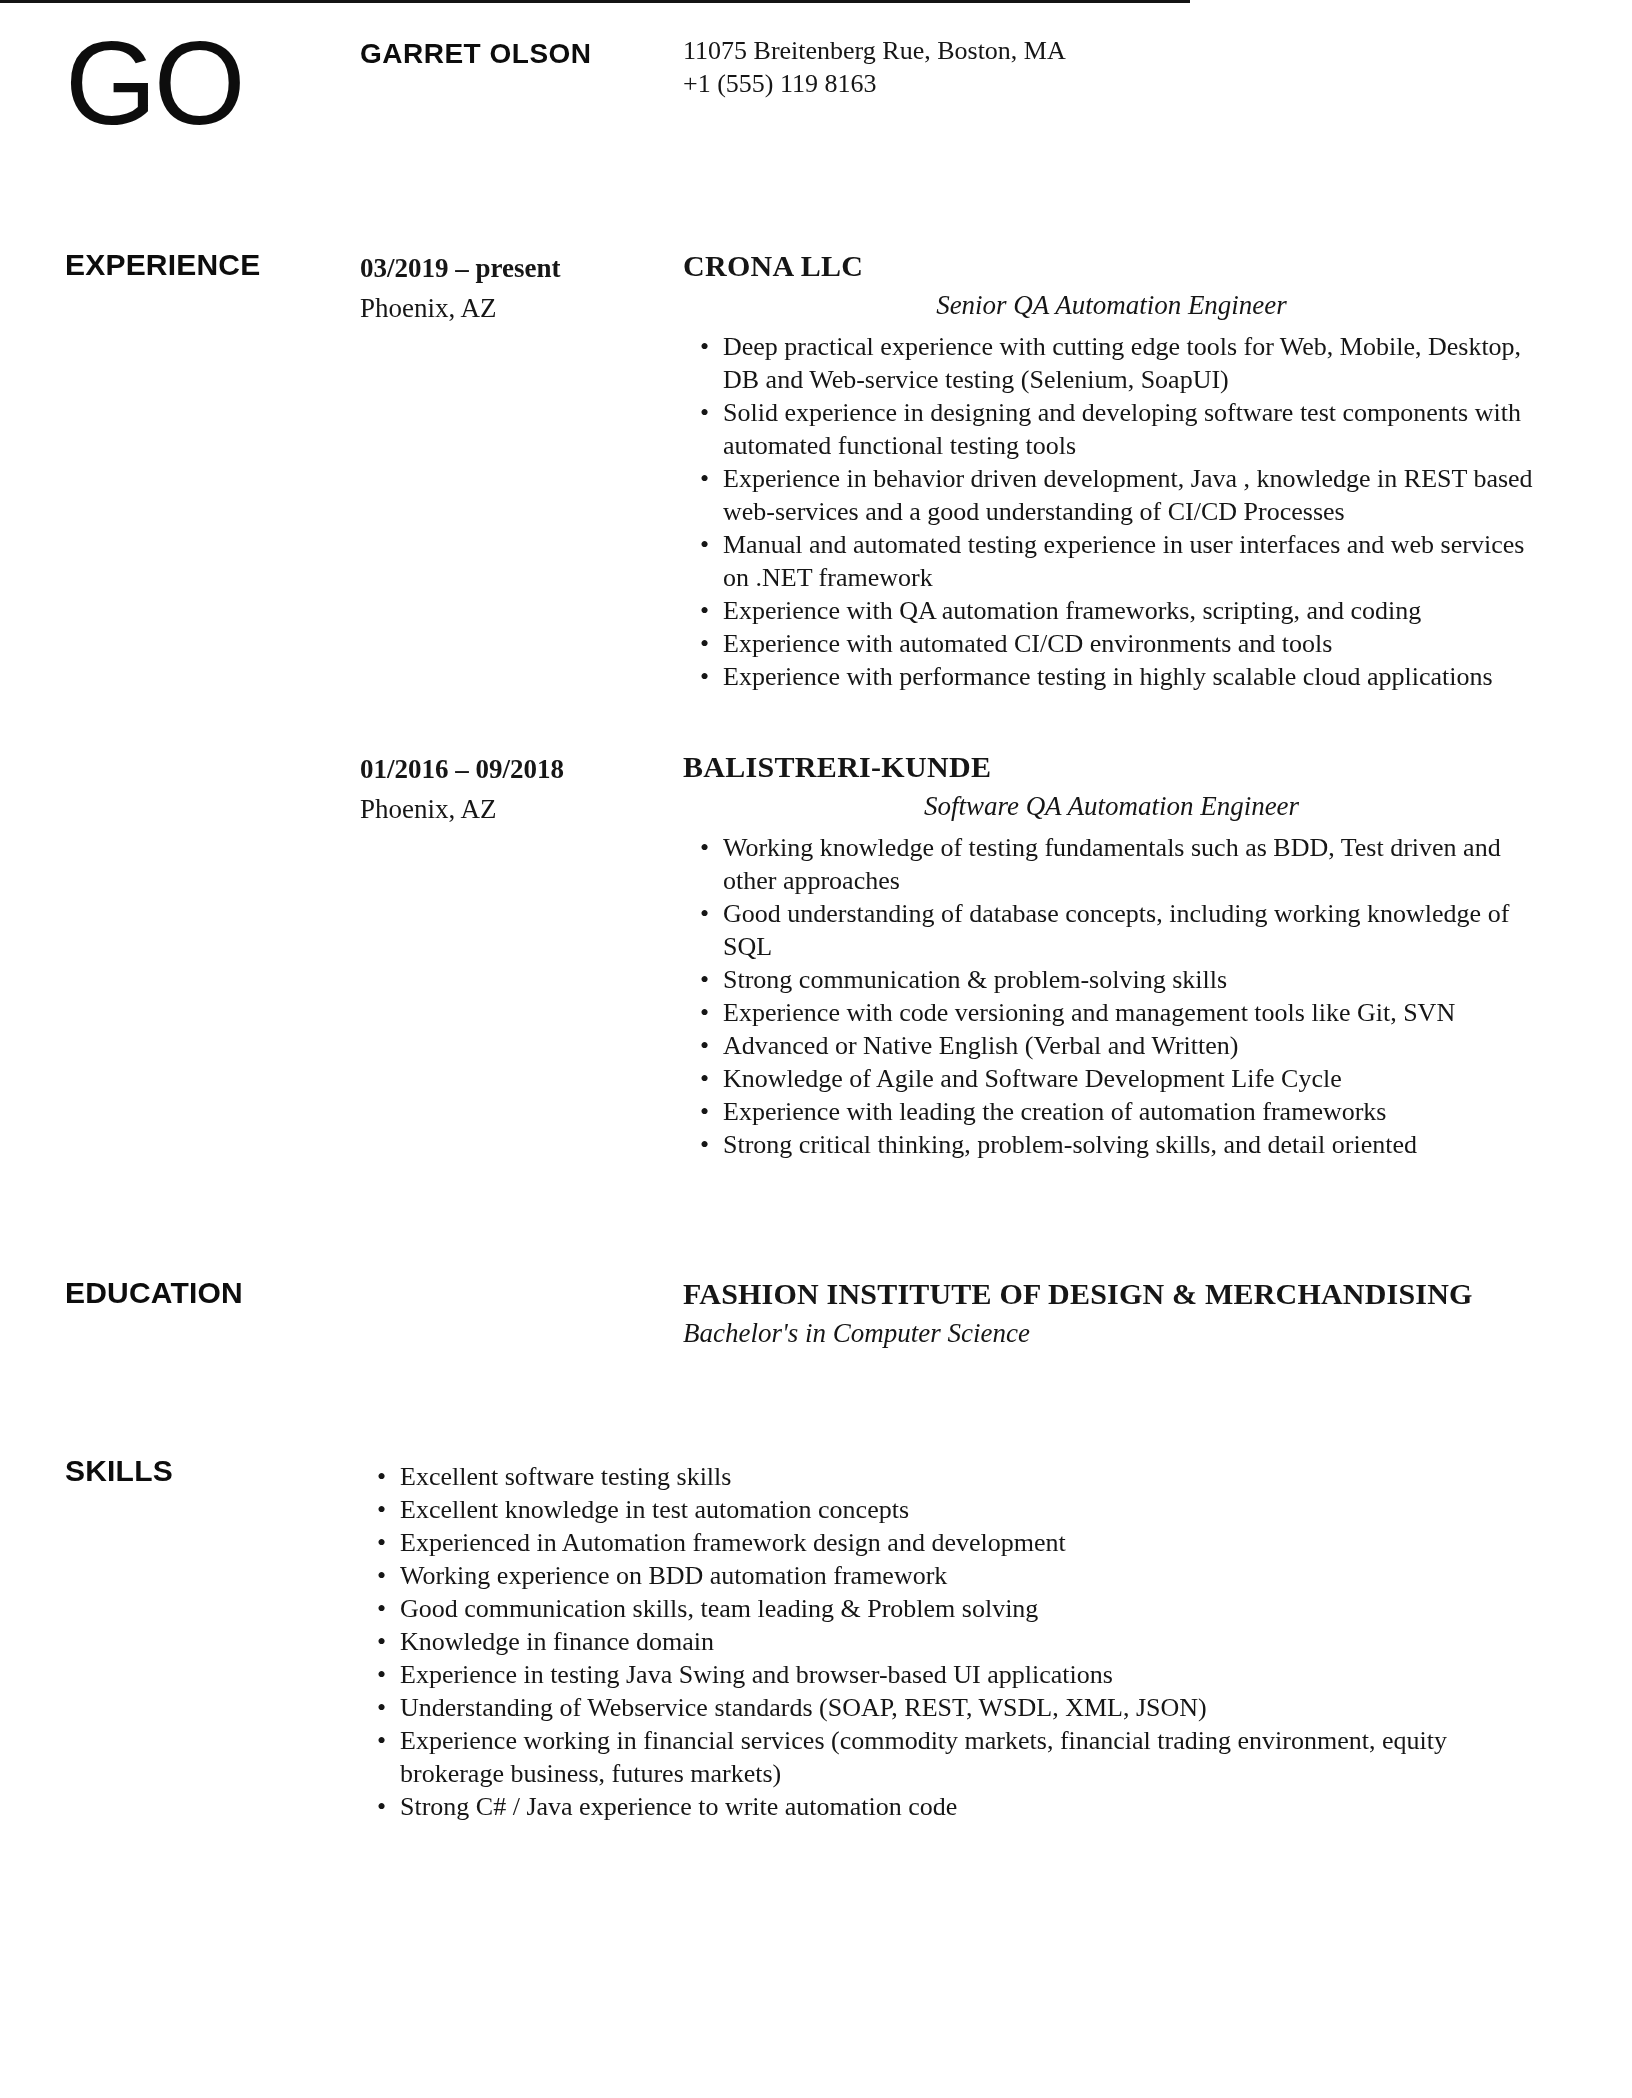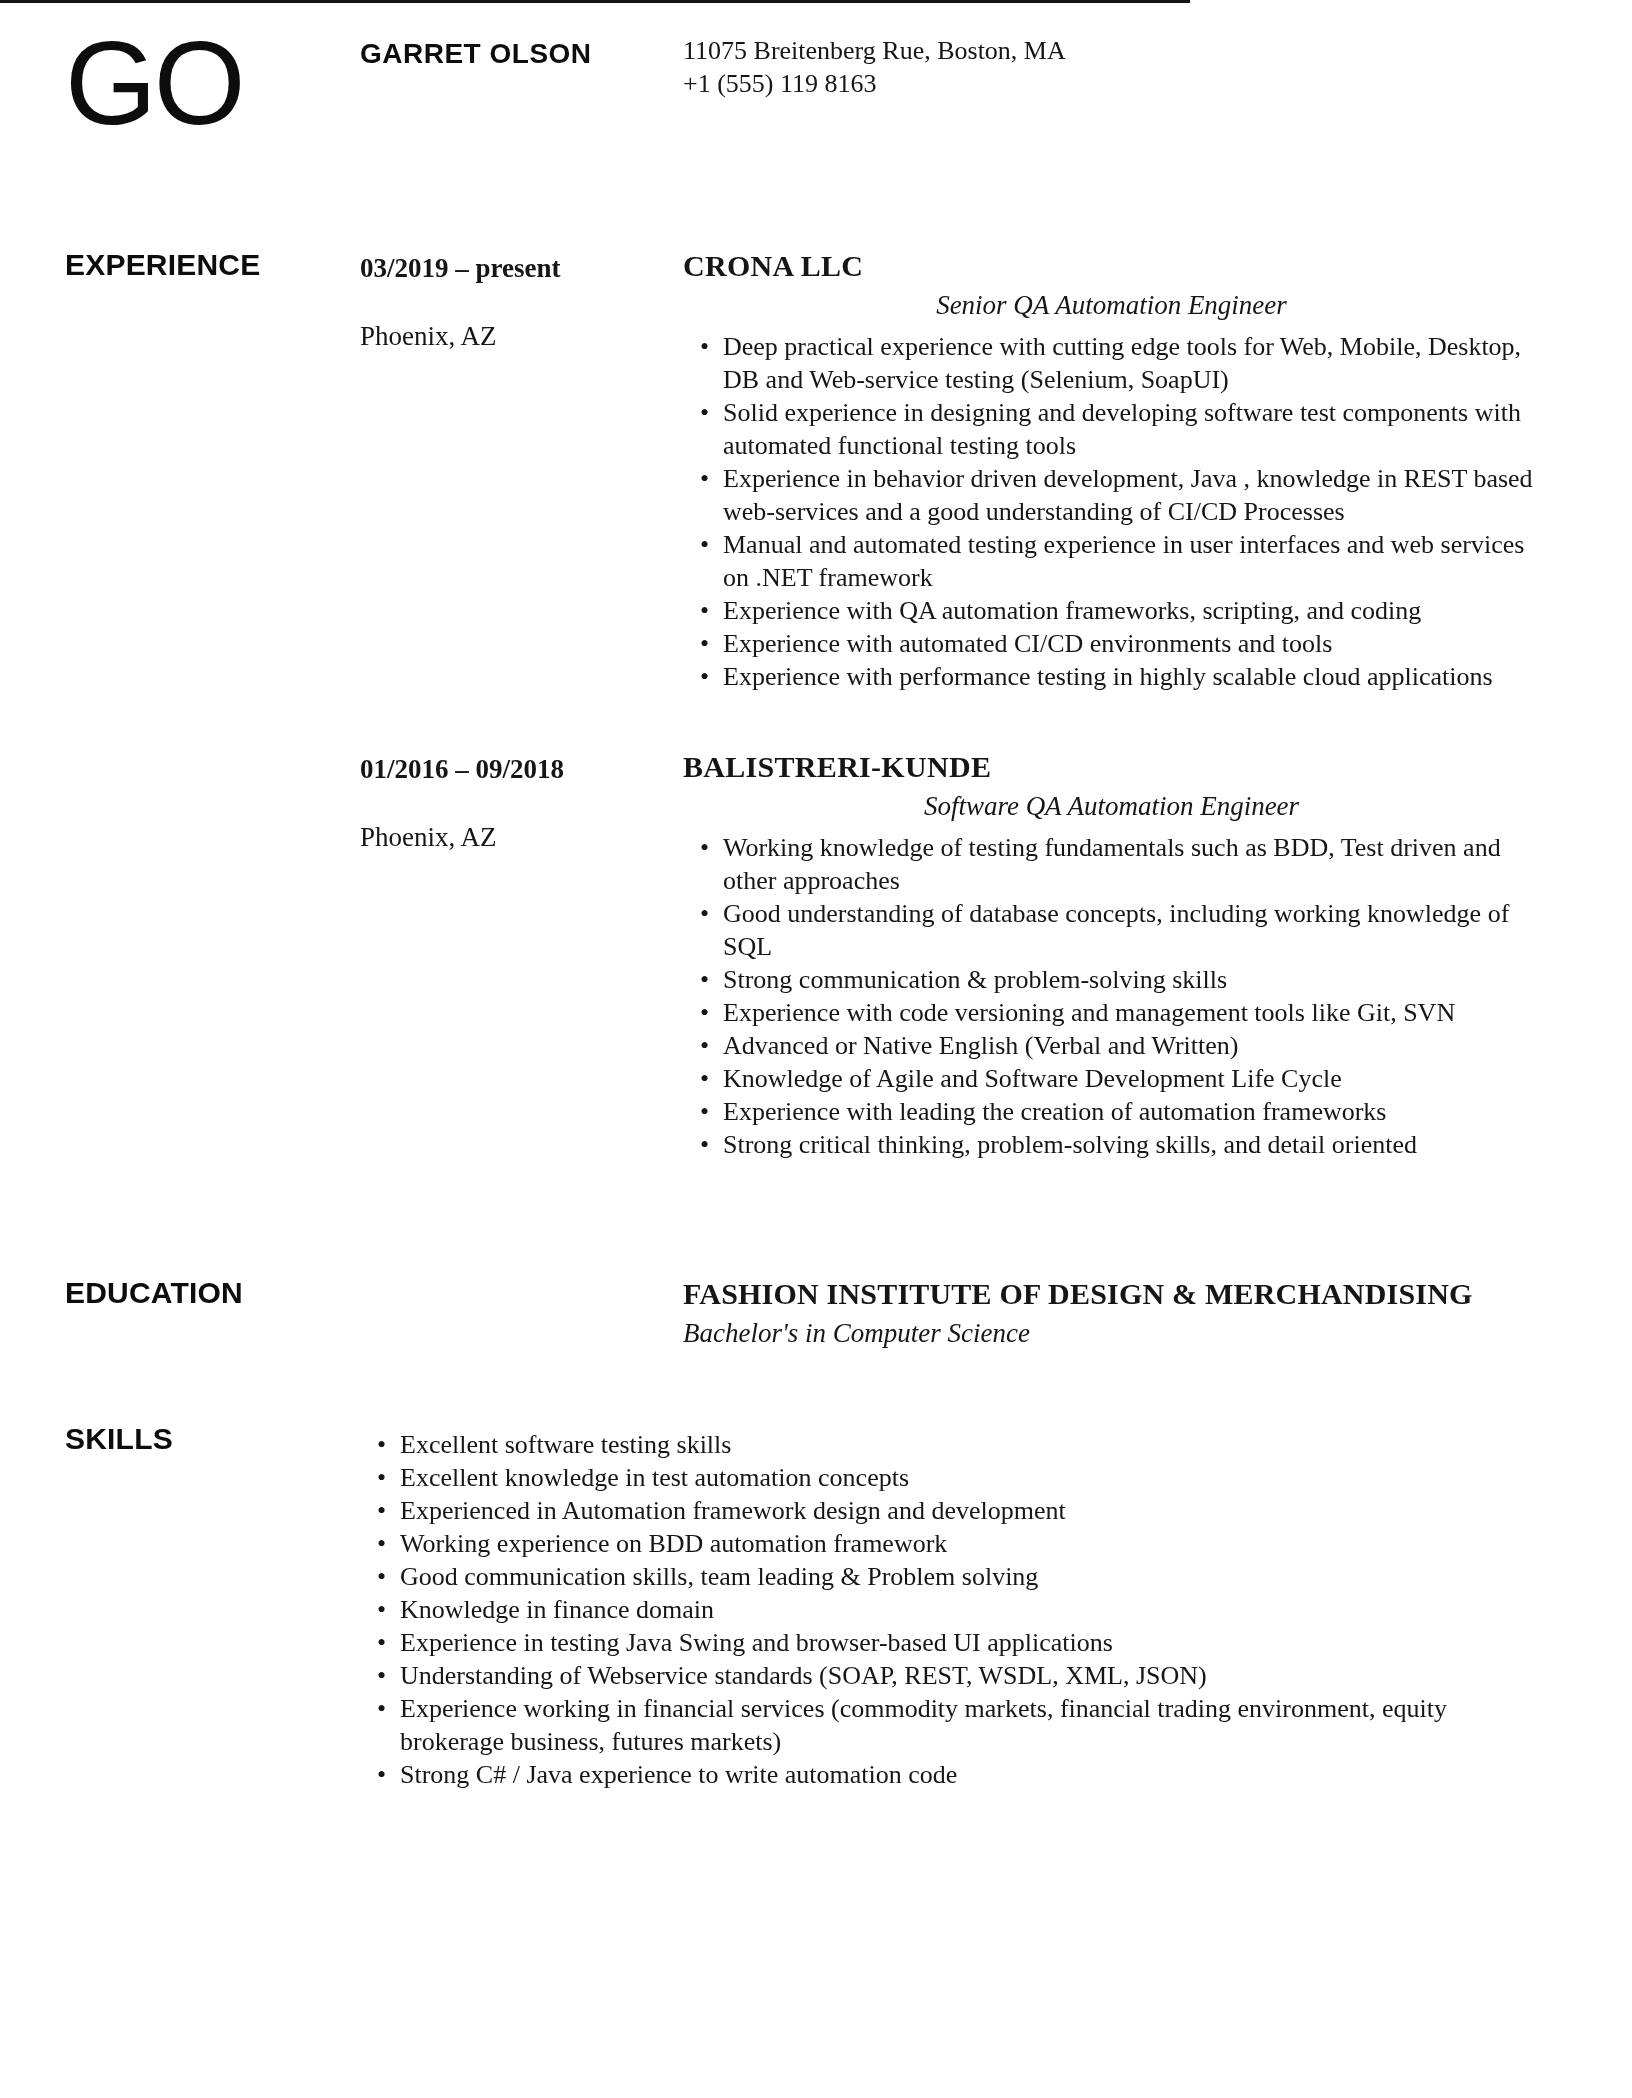--- a/index.html
+++ b/index.html
@@ -70,21 +70,20 @@
   .job2-row { margin-top: 56px; }
   .dates {
     font-weight: bold;
     font-size: 27px;
     line-height: 40px;
     white-space: nowrap;
   }
   .location {
     font-size: 27px;
     line-height: 40px;
-    margin-top: 28px;
   }
   .company {
     font-weight: bold;
     font-size: 30px;
     line-height: 36px;
     letter-spacing: 0.3px;
     white-space: nowrap;
   }
   .job-title {
     font-style: italic;
@@ -119,21 +118,21 @@
     letter-spacing: 0.2px;
     white-space: nowrap;
   }
   .degree {
     font-style: italic;
     font-size: 27px;
     line-height: 34px;
     margin-top: 4px;
   }
   
-  .section-skills { margin-top: 72px; }
+  .section-skills { margin-top: 104px; }
   .skills-list-wrap {
     grid-column: 2 / 4;
   }
   .skills-list-wrap ul.bullets { margin-top: 6px; }
 </style>
 </head>
 <body>
 
 <div class="page">
   <div class="top-edge"></div>

